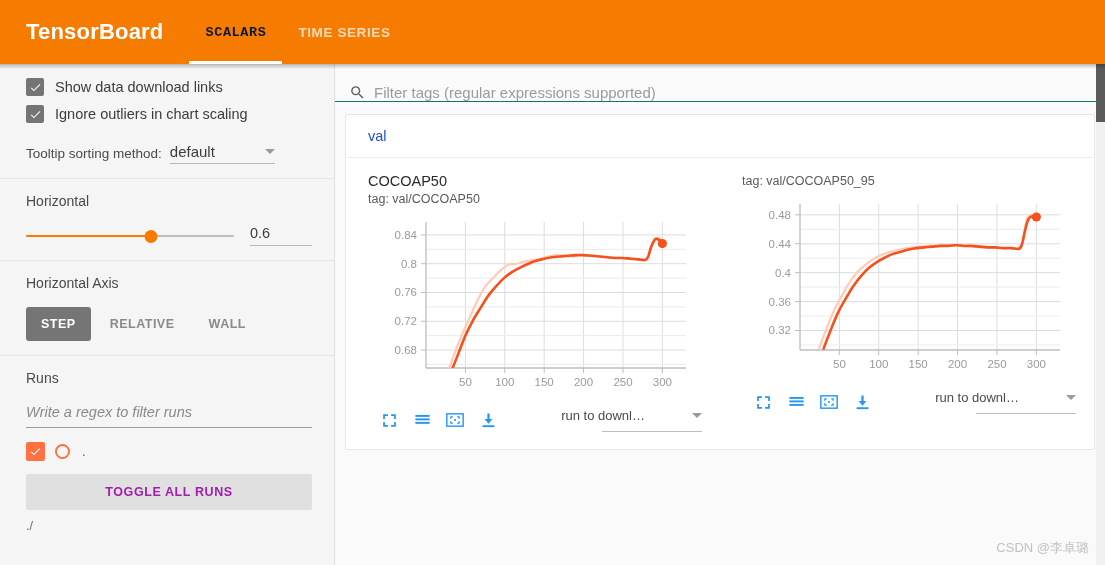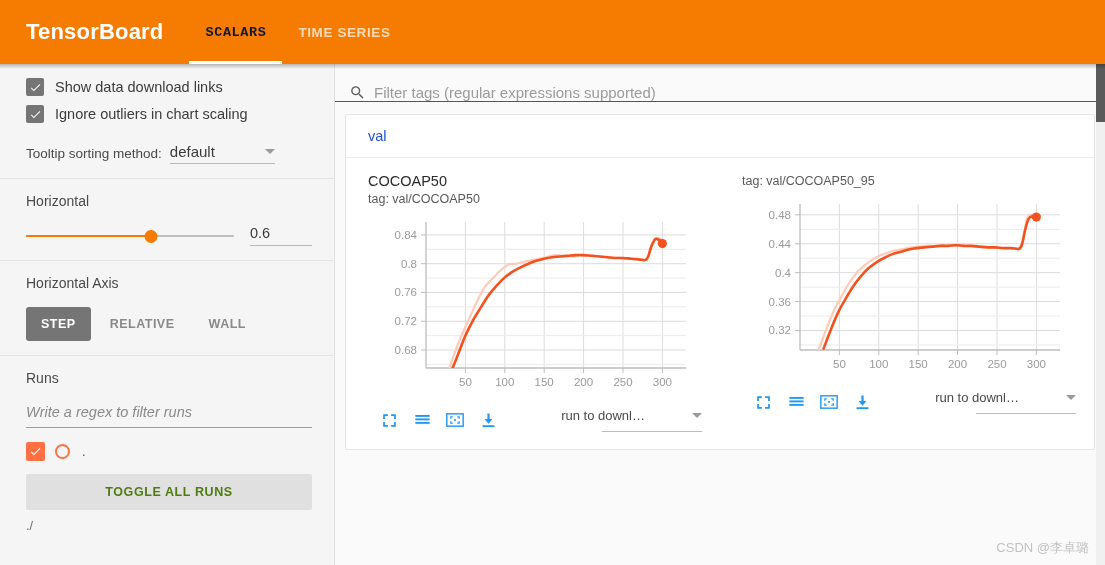--- a/index.html
+++ b/index.html
@@ -186,21 +186,21 @@
     border-radius: 50%;
     margin-right: 12px;
     flex: 0 0 15px;
   }
   .run-name { font-size: 13px; color: #555; }
 
   .toggle-all {
     margin-top: 13px;
     width: 100%;
     background: #e0e0e0;
-    color: #4d7c0f;
+    color: #a21caf;
     border: none;
     font-family: "Liberation Sans", sans-serif;
     font-size: 12.5px;
     font-weight: bold;
     letter-spacing: .6px;
     padding: 11px 0;
     border-radius: 2px;
     cursor: pointer;
   }
   .run-path { font-size: 12.5px; color: #6d6d6d; margin-top: 9px; }

